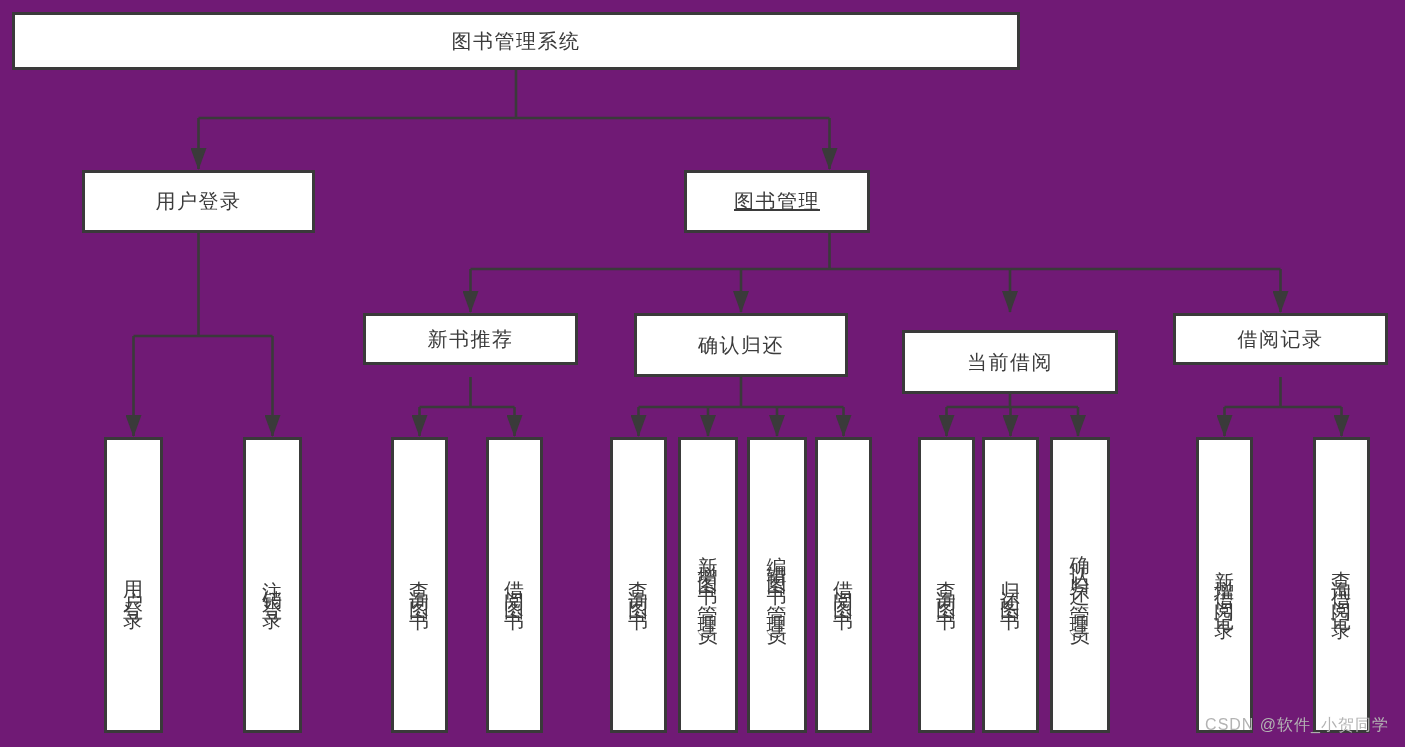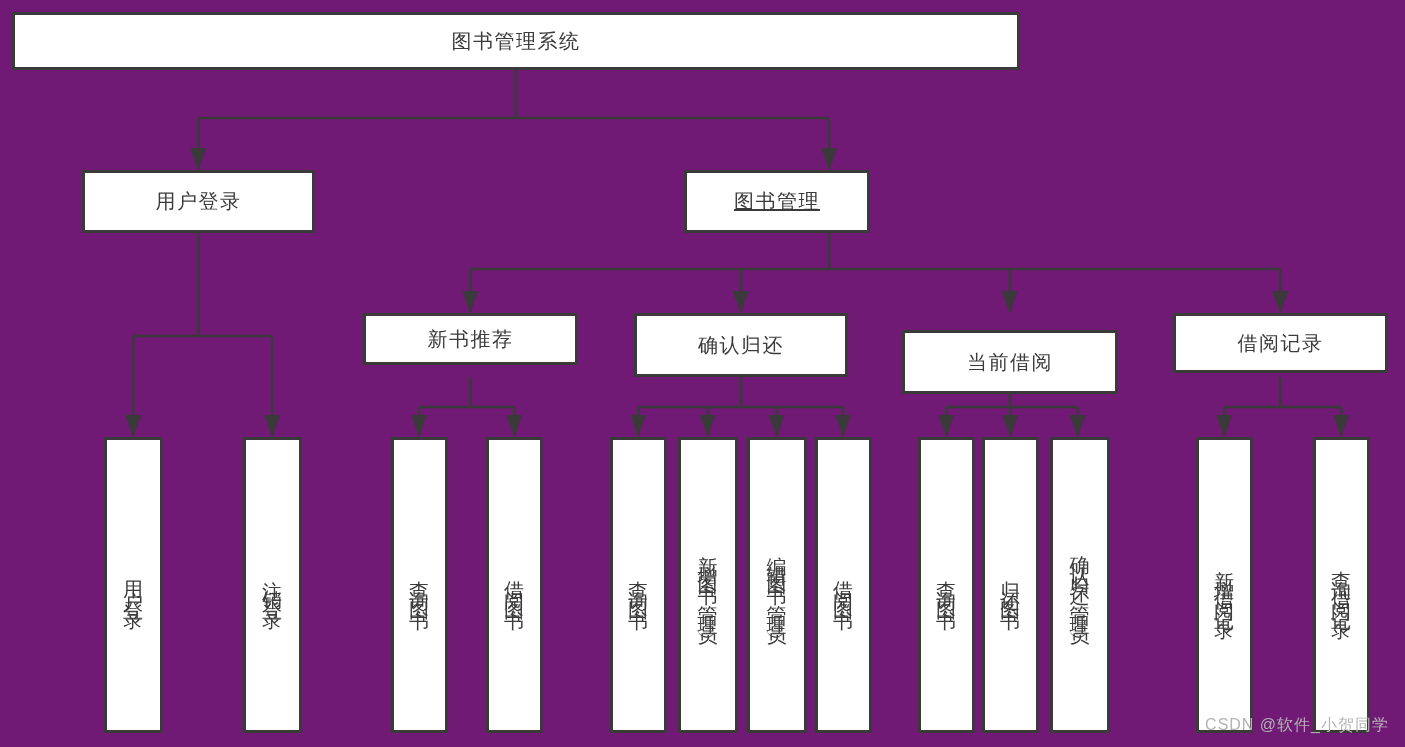--- a/index.html
+++ b/index.html
@@ -11,21 +11,21 @@
     position:absolute; border:3px solid #3a3a3a; background:#ffffff;
     display:flex; align-items:center; justify-content:center;
     color:#3b3b3b; font-size:20px; letter-spacing:1.5px; text-align:center;
   }
   .root { left:12px;  top:12px;  width:1008px; height:58px; }
   .l2a  { left:82px;  top:170px; width:233px;  height:63px; }
   .l2b  { left:684px; top:170px; width:186px;  height:63px;text-decoration:underline; }
   .l3a  { left:363px; top:313px; width:215px;  height:52px; }
   .l3b  { left:634px; top:313px; width:214px;  height:64px; }
   .l3c  { left:902px; top:330px; width:216px;  height:64px; }
-  .l3d  { left:1173px;top:313px; width:215px;  height:60px; }
+  .l3d  { left:1173px;top:313px; width:215px;  height:52px; }
   .leaf { top:437px; height:296px; letter-spacing:0; }
   .leaf span {
     writing-mode:vertical-rl; font-size:20px; letter-spacing:10px;
     line-height:1; color:#3b3b3b; white-space:nowrap;
   }
   .lf1  { left:104px;  width:59px; }
   .lf2  { left:243px;  width:59px; }
   .lf3  { left:391px;  width:57px; }
   .lf4  { left:486px;  width:57px; }
   .lf5  { left:610px;  width:57px; }

